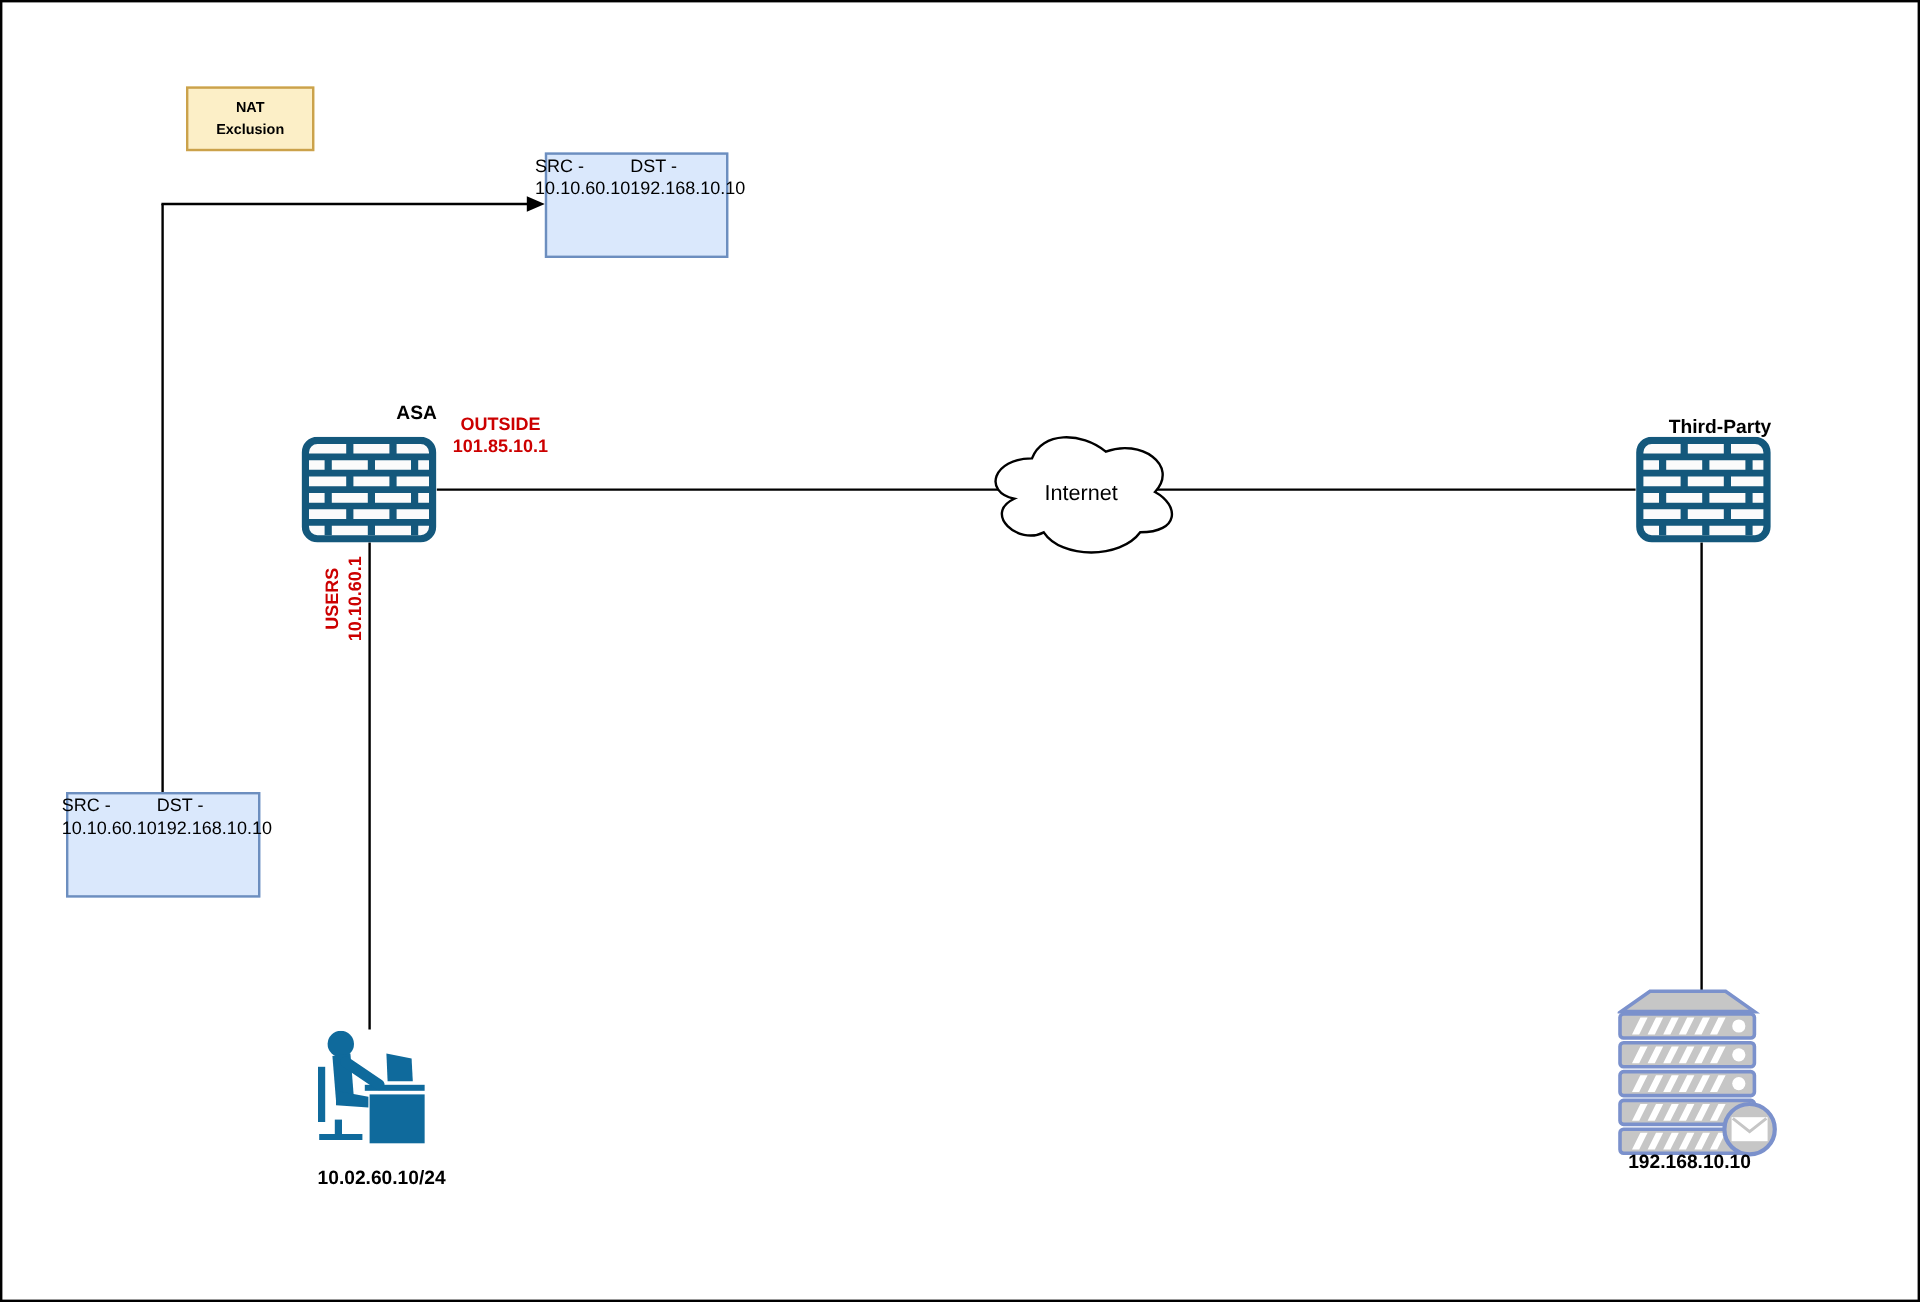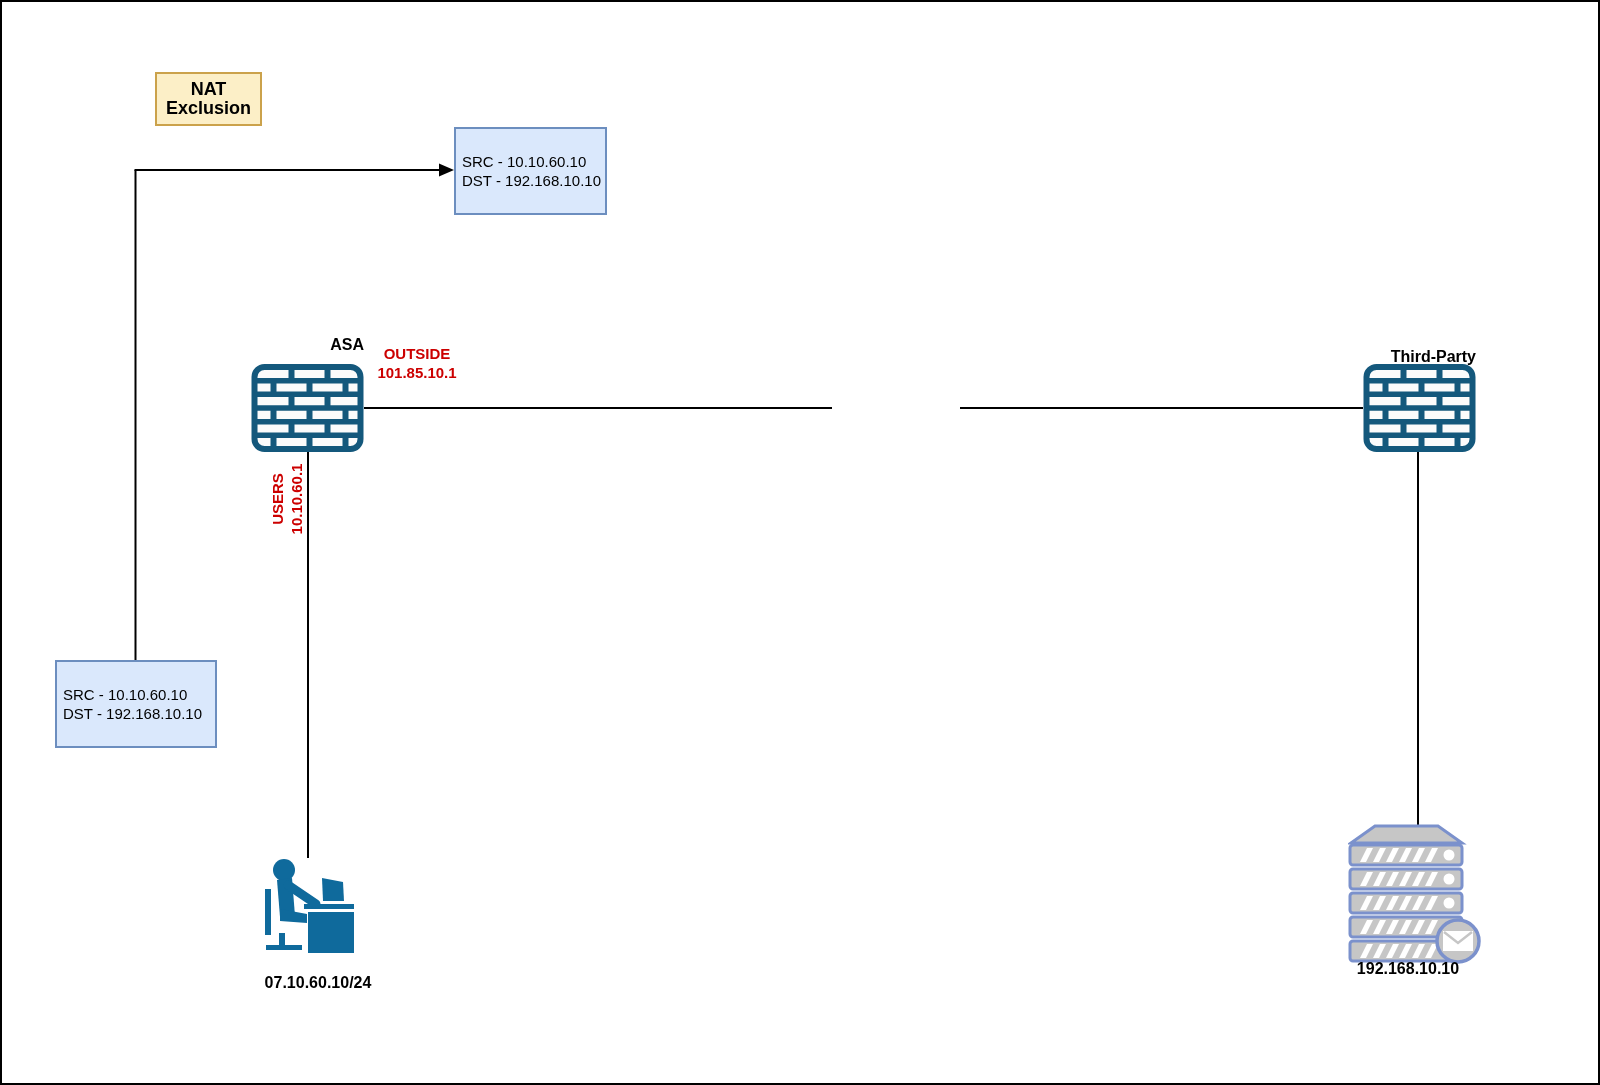--- a/index.html
+++ b/index.html
@@ -29,27 +29,27 @@
   .abs { position: absolute; }
   .connectors { position: absolute; left: 0; top: 0; }
   .connector { stroke: var(--line-black); stroke-width: 2; fill: none; }
   .arrowhead { fill: var(--line-black); }
 
   .note-box {
     background: var(--note-bg);
     border: 2px solid var(--note-border);
     display: flex; flex-direction: column;
     align-items: center; justify-content: center;
-    font-weight: bold; font-size: 18px; line-height: 19px;
+    font-weight: bold; font-size: 12px; line-height: 19px;
     text-align: center;
   }
   .packet-box {
     background: var(--packet-bg);
     border: 2px solid var(--packet-border);
-    display: flex; flex-direction: column; justify-content: center;
+    display: flex; flex-direction: row; justify-content: center;
     padding-left: 6px;
     font-size: 15px; line-height: 19px;
   }
   .node-label {
     font-weight: bold; font-size: 16px; text-align: right; line-height: 19px;
   }
   .if-label {
     color: var(--accent-red);
     font-weight: bold; font-size: 15px; line-height: 19px;
     text-align: center;
@@ -140,20 +140,26 @@
   <div class="abs if-label" style="left:352px; top:342px; width:126px;">
     <div>OUTSIDE</div>
     <div>101.85.10.1</div>
   </div>
 
   <div class="abs if-label users-rotated" style="left:240px; top:478px; width:90px; height:38px;">
     <div>USERS</div>
     <div>10.10.60.1</div>
   </div>
 
+  <div class="abs" style="left:817px; top:352px; width:164px; height:112px;">
+    <svg width="164" height="112" viewBox="0 0 164 112">
+      <path class="cloud-shape" d="M41,28 C8.2,28 0,56 26.2,61.6 C0,73.9 29.5,100.8 50.8,89.6 C65.6,112 114.8,112 131.2,89.6 C164,89.6 164,67.2 143.5,56 C164,33.6 131.2,11.2 102.5,22.4 C82,5.6 49.2,5.6 41,28 Z"></path>
+      <text class="cloud-text" x="82" y="63" text-anchor="middle">Internet</text>
+    </svg>
+  </div>
 
   <div class="abs node-label" style="left:1361px; top:345px; width:113px;">Third-Party</div>
   <div class="abs" style="left:1361px; top:362px; width:113px; height:88px;">
     <svg width="113" height="88" viewBox="0 0 112 88">
       <rect class="fw-face" x="3" y="3" width="106" height="82" rx="10"></rect>
       <g class="fw-mortar-h">
         <line x1="5" y1="16.7" x2="107" y2="16.7"></line>
         <line x1="5" y1="30.3" x2="107" y2="30.3"></line>
         <line x1="5" y1="44" x2="107" y2="44"></line>
         <line x1="5" y1="57.7" x2="107" y2="57.7"></line>
@@ -188,21 +194,21 @@
         <rect x="2" y="86" width="36" height="5"></rect>
         <path d="M13,21 L28,19 L31,57 L16,58 Z"></path>
         <path d="M16,50 L43,55 L43,64 L16,62 Z"></path>
         <rect x="40" y="45" width="50" height="5"></rect>
         <rect x="44" y="53" width="46" height="41"></rect>
         <polygon points="58,19 79,23 80,42 59,42"></polygon>
       </g>
       <line class="ws-arm" x1="24" y1="26" x2="52" y2="45"></line>
     </svg>
   </div>
-  <div class="abs host-label" style="left:236px; top:971px; width:160px;">07.10.60.10/24</div>
+  <div class="abs host-label" style="left:236px; top:971px; width:160px;">10.02.60.10/24</div>
 
   <div class="abs" style="left:1346px; top:822px; width:135px; height:141px;">
     <svg width="135" height="141" viewBox="0 0 135 141">
       <defs>
         <g id="srv-unit">
           <rect class="srv-body" x="2" y="0" width="112" height="20" rx="3"></rect>
           <polygon class="srv-stripe" points="12,17 19,3 25,3 18,17"></polygon>
           <polygon class="srv-stripe" points="25,17 32,3 38,3 31,17"></polygon>
           <polygon class="srv-stripe" points="38,17 45,3 51,3 44,17"></polygon>
           <polygon class="srv-stripe" points="51,17 58,3 64,3 57,17"></polygon>

